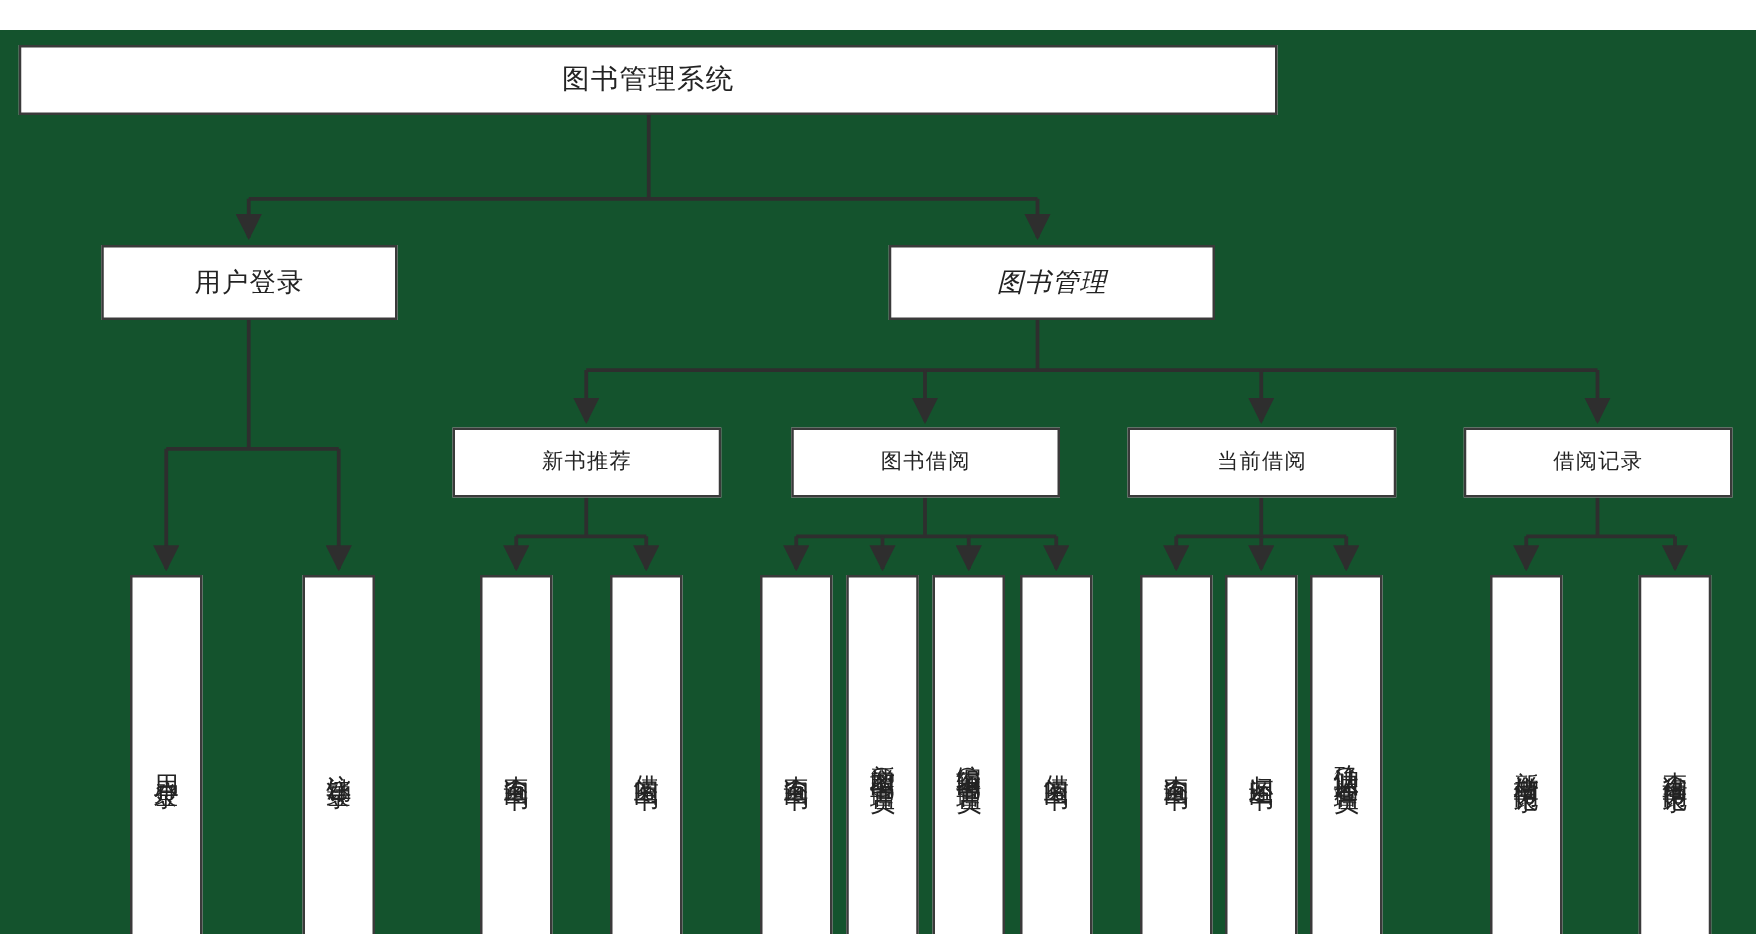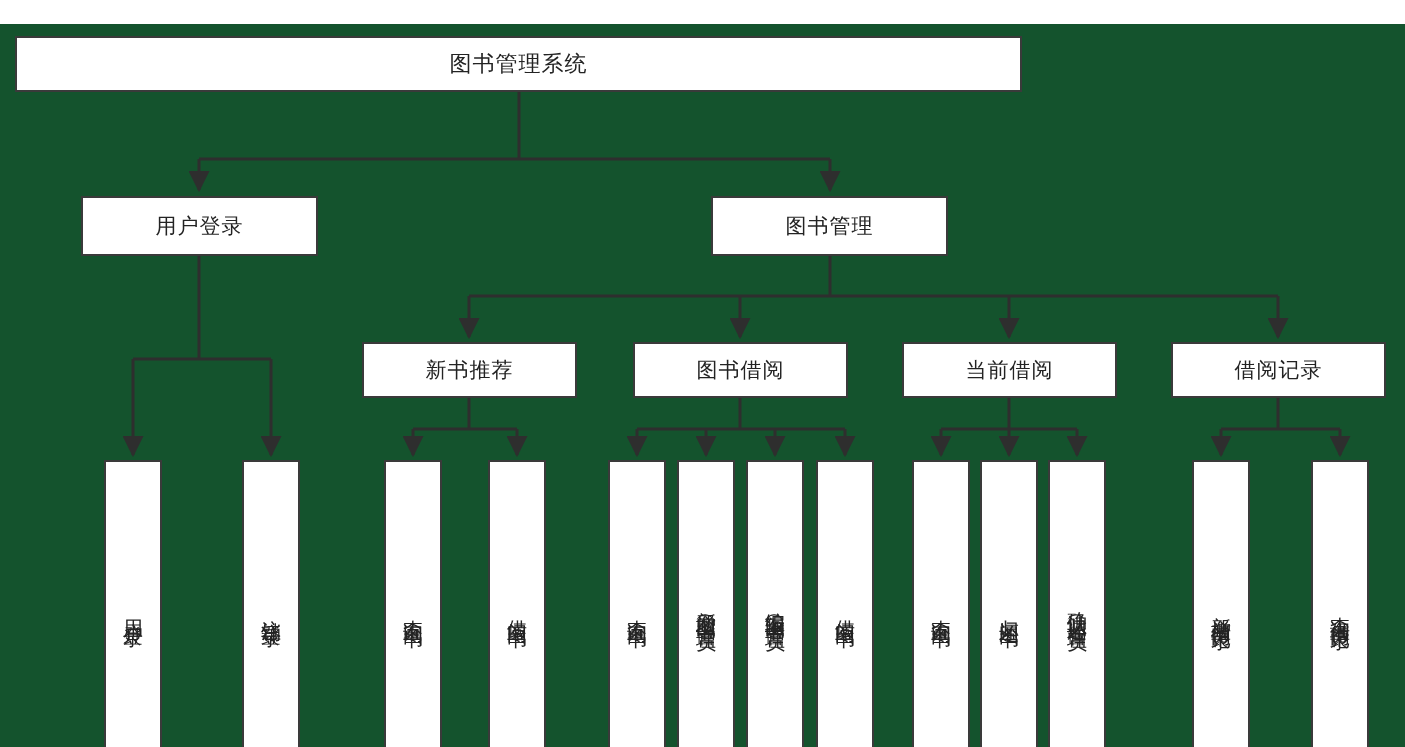--- a/index.html
+++ b/index.html
@@ -48,21 +48,21 @@
   .node.leaf .label{
     writing-mode:vertical-rl;
     text-orientation:upright;
     white-space:nowrap;
     font-size:20px;
     letter-spacing:3px;
     line-height:1.05;
   }
   .node.root .label{ font-size:22px; }
   .node.l2 .label{ font-size:21px; }
-  .node.l3 .label{ font-size:21px; }
+  .node.l3 .label{ font-size:17px; }
   .watermark{
     position:absolute;
     right:8px;
     bottom:4px;
     font-size:17px;
     color:#b9b9b9;
     letter-spacing:0.5px;
     white-space:nowrap;
     user-select:none;
   }
@@ -124,21 +124,21 @@
   </svg>
 
   <div class="node root" style="left:15px; top:12px; width:1007px; height:56px;">
     <span class="label">图书管理系统</span>
   </div>
 
   <div class="node l2" style="left:81px; top:172px; width:237px; height:60px;">
     <span class="label">用户登录</span>
   </div>
 
-  <div class="node l2" style="left:711px; top:172px; width:237px; height:60px;">
+  <div class="node l2" style="left:711px; top:172px; width:261px; height:60px;font-style:italic;">
     <span class="label">图书管理</span>
   </div>
 
   <div class="node l3" style="left:362px; top:318px; width:215px; height:56px;">
     <span class="label">新书推荐</span>
   </div>
 
   <div class="node l3" style="left:902px; top:318px; width:215px; height:56px;">
     <span class="label">当前借阅</span>
   </div>

